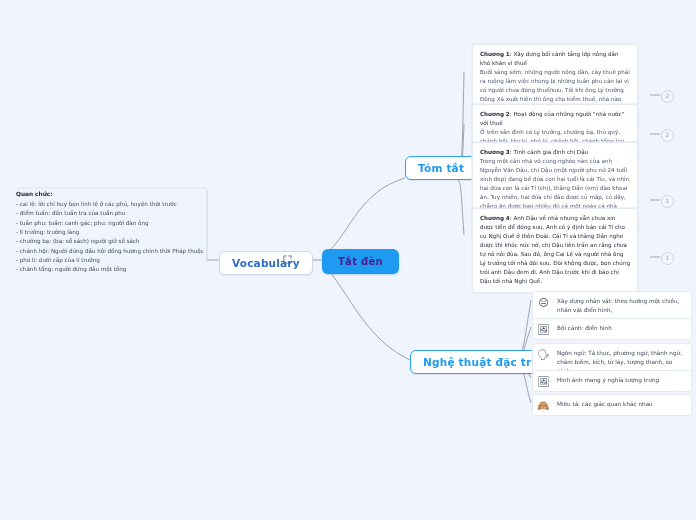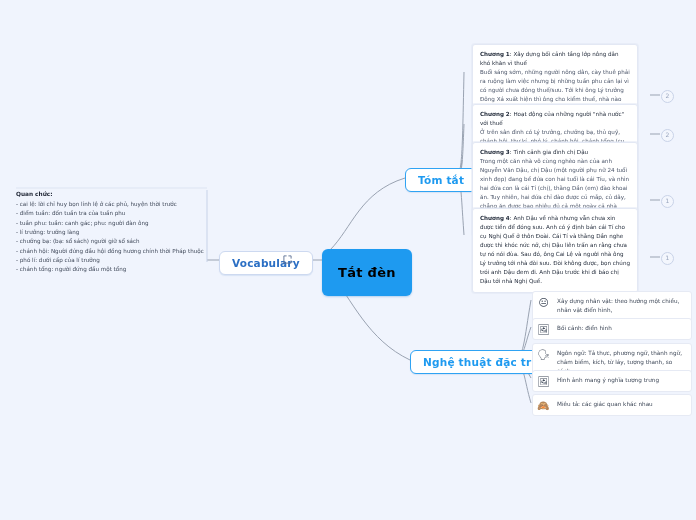--- a/index.html
+++ b/index.html
@@ -10,26 +10,26 @@
     overflow:hidden;
     position:relative;
   }
   #canvas{position:absolute;inset:0;}
   svg.links{position:absolute;left:0;top:0;width:696px;height:520px;pointer-events:none;}
 
   
   .node-root{
     position:absolute;
     background:#1e9af0;
-    color:#000000;
+    color:#4c1d95;
     border-radius:6px;
-    font-size:13px;
+    font-size:10px;
     font-weight:bold;
     letter-spacing:.3px;
-    padding:16px 16px;
+    padding:7px 16px;
     box-shadow:0 1px 2px rgba(30,120,200,.28);
     white-space:nowrap;
   }
   
   .node-branch{
     position:absolute;
     background:#ffffff;
     color:#1e9af0;
     border:1.6px solid #2fa3f3;
     border-radius:6px;
@@ -150,21 +150,21 @@
       <path d="M513 360 C 524 360 524 366 531 378"></path>
       <path d="M513 360 C 524 360 524 380 531 403"></path>
     </g>
 
     <line x1="207" y1="190" x2="207" y2="262" stroke="#c7d2e8" stroke-width="1"></line>
     <line x1="16" y1="188" x2="207" y2="188" stroke="#dde4f2" stroke-width="1"></line>
   </svg>
 
   <div class="node-root" style="left:322px;top:249px;">Tắt đèn</div>
 
-  <div class="node-branch" style="left:405px;top:168px;">Tóm tắt</div>
+  <div class="node-branch" style="left:405px;top:156px;">Tóm tắt</div>
 
   <div class="node-branch" style="left:410px;top:350px;">Nghệ thuật đặc trưng</div>
 
   <div class="node-branch plain" style="left:219px;top:251px;">Vocabulary</div>
 
   <div class="link-ico" style="left:283px;top:255px;">
     <svg width="9" height="9" viewBox="0 0 10 10" fill="none" stroke="#5b6f93" stroke-width="1">
       <path d="M6 1H9V4"></path>
         <path d="M9 6v3H1V1h3"></path>
     </svg>

